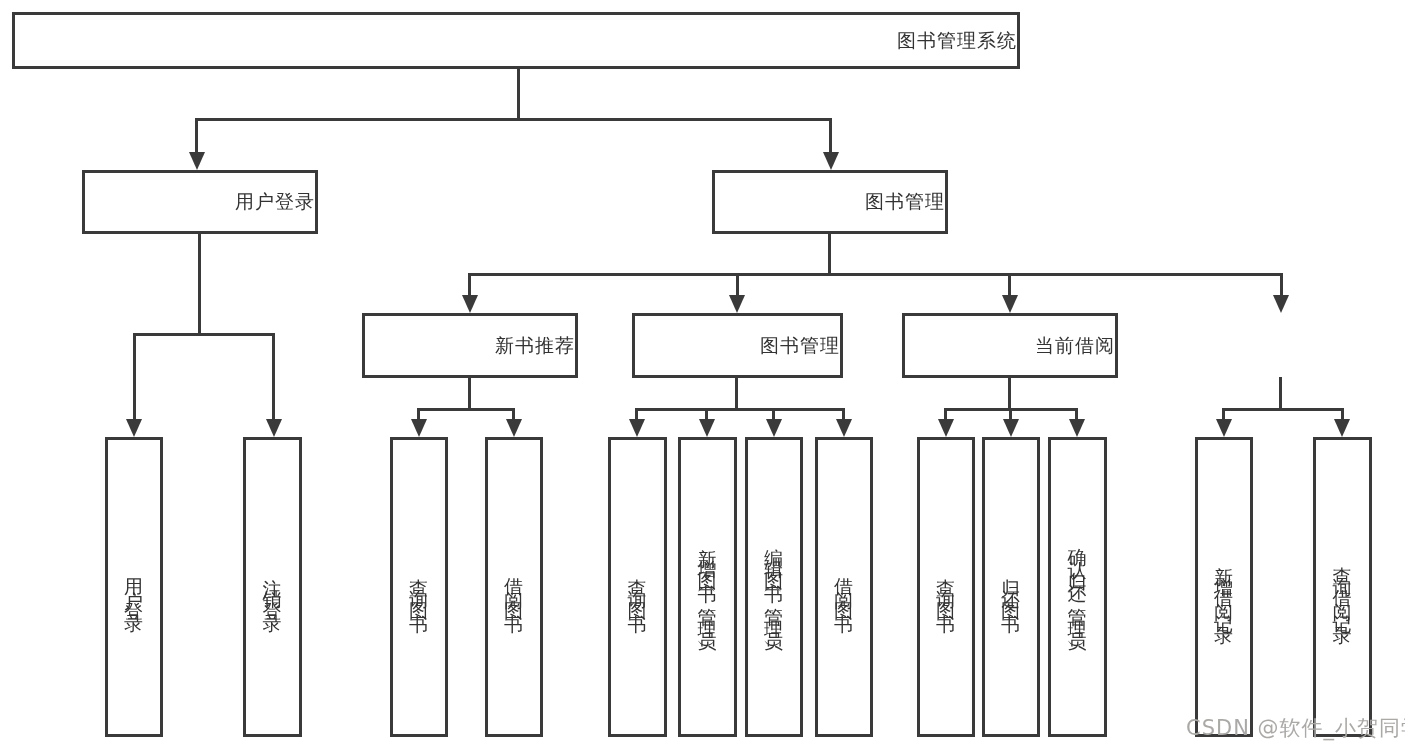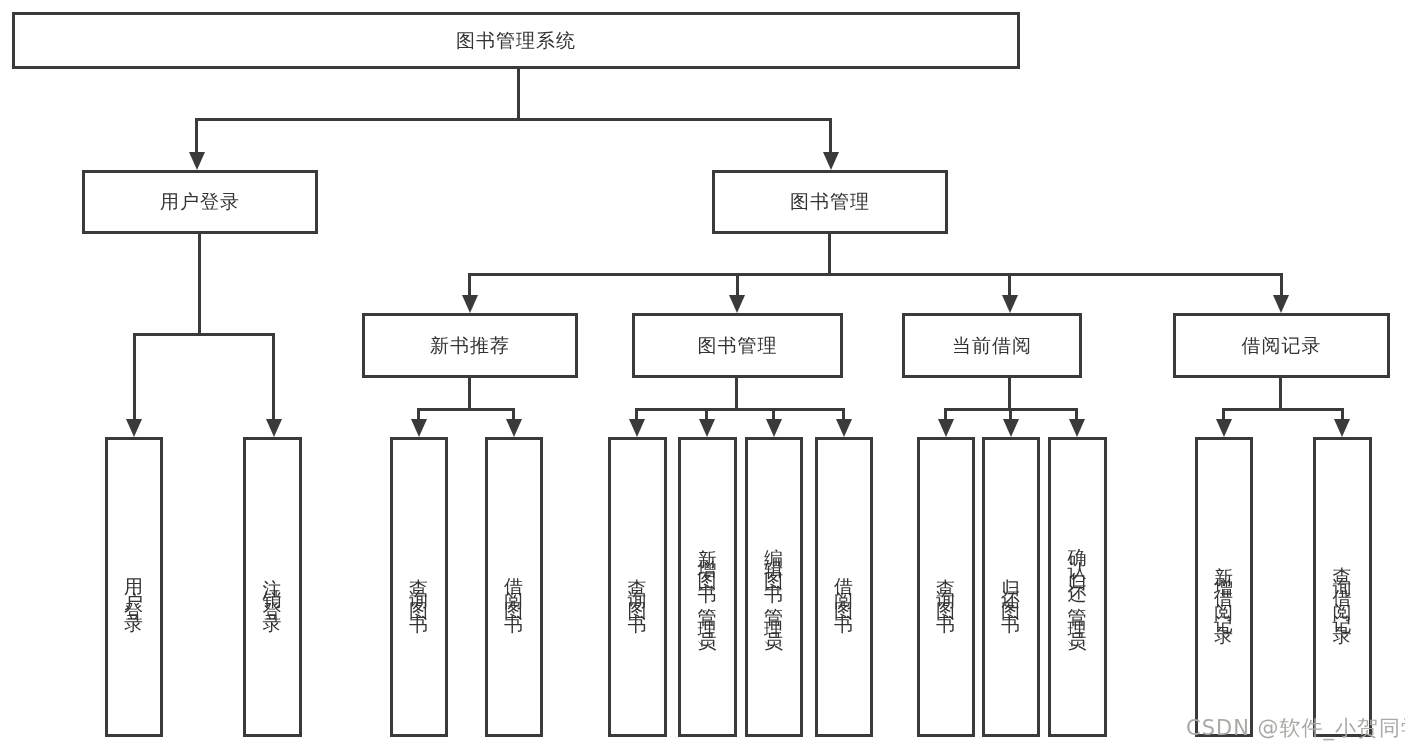--- a/index.html
+++ b/index.html
@@ -13,21 +13,21 @@
     position:relative;
     width:1405px;height:747px;
     background:#ffffff;
     overflow:hidden;
   }
   .node{
     position:absolute;
     box-sizing:border-box;
     border:3px solid var(--line);
     background:#ffffff;
-    display:flex;align-items:center;justify-content:center;
+    display:flex;align-items:center;justify-content:flex-end;
     font-size:19px;
     letter-spacing:1px;
     white-space:nowrap;
   }
   .leaf{
     position:absolute;
     box-sizing:border-box;
     top:437px;height:300px;
     border:3px solid var(--line);
     background:#ffffff;
@@ -73,25 +73,22 @@
   <div class="node" style="left:362px;top:313px;width:216px;height:65px;">
     <span>新书推荐</span>
   </div>
 
   <div class="node" style="left:712px;top:170px;width:236px;height:64px;">
     <span>图书管理</span>
   </div>
   <div class="node" style="left:632px;top:313px;width:211px;height:65px;">
     <span>图书管理</span>
   </div>
-  <div class="node" style="left:902px;top:313px;width:180px;height:65px;">
+  <div class="node" style="left:902px;top:313px;width:216px;height:65px;">
     <span>当前借阅</span>
-  </div>
-  <div class="node" style="left:1173px;top:313px;width:217px;height:65px;">
-    <span>借阅记录</span>
   </div>
 
   <div class="leaf" style="left:105px;width:58px;">
     <span class="vtext">用户登录</span>
   </div>
   <div class="leaf" style="left:243px;width:59px;">
     <span class="vtext">注销登录</span>
   </div>
   <div class="leaf" style="left:390px;width:58px;">
     <span class="vtext">查询图书</span>

